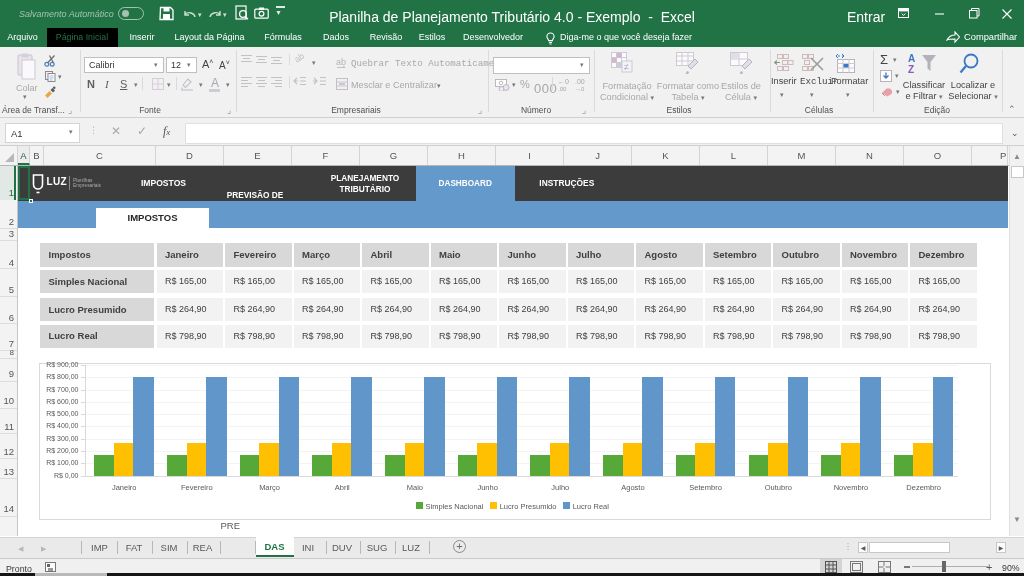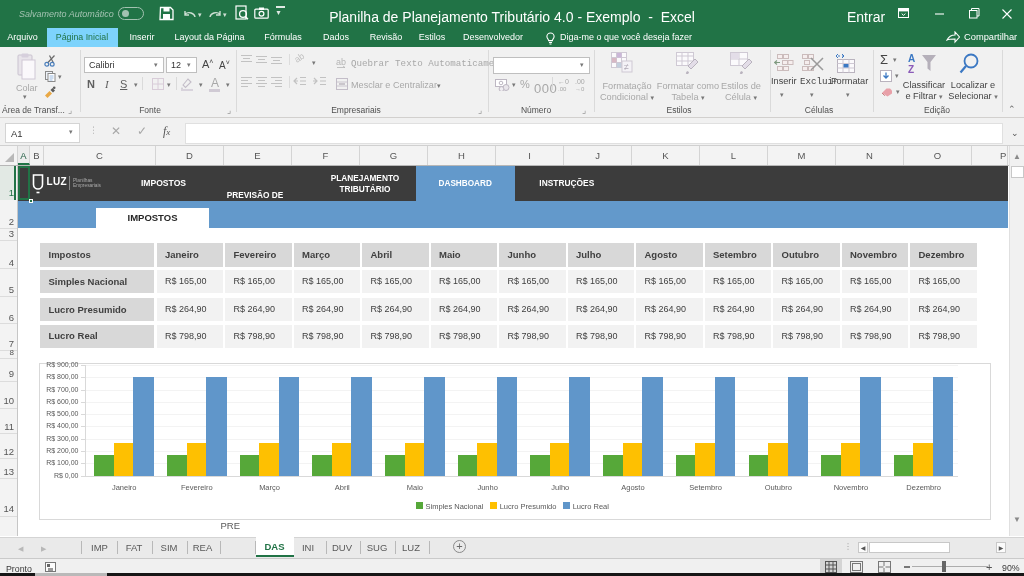--- a/index.html
+++ b/index.html
@@ -8,21 +8,21 @@
 .abs { position:absolute; }
 
 
 #titlebar { left:0; top:0; width:1024px; height:28px; background:#217346; }
 #tabrow { left:0; top:28px; width:1024px; height:19px; background:#217346; }
 .qat { color:#a3c2b1; font-size:9px;font-style:italic; }
 .ttl { color:#fff; font-size:14px; }
 
 
 .rtab { position:absolute; top:28px; height:19px; line-height:19px; color:#fff; font-size:9px; text-align:center; white-space:nowrap; }
-#activetab { position:absolute; top:28px; left:46.5px; width:71px; height:19px; background:#7dd3fc; color:#217346; font-size:8.8px; line-height:19px; text-align:center; }
+#activetab { position:absolute; top:28px; left:46.5px; width:71px; height:19px; background:#000000; color:#217346; font-size:8.8px; line-height:19px; text-align:center; }
 
 
 #ribbon { left:0; top:47px; width:1024px; height:71px; background:#f1f1f1; border-bottom:1px solid #d2d0ce; }
 .glabel { position:absolute; top:58px; height:12px; font-size:8.5px; color:#4f4f4f; text-align:center; white-space:nowrap; }
 .glaunch { position:absolute; top:58px; width:10px; height:10px; color:#9a9a9a; font-size:9px; }
 .dis { color:#a8a8a8; }
 .en { color:#444; }
 .combo { position:absolute; background:#fff; border:1px solid #bfbfbf; font-size:9px; color:#333; }
 .dd { color:#777; font-size:7px; }
 

